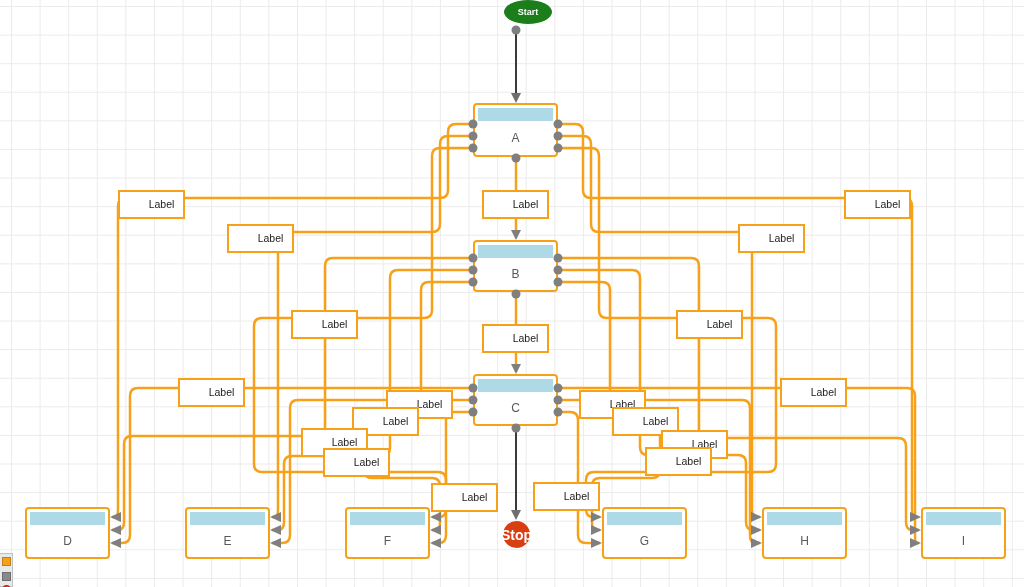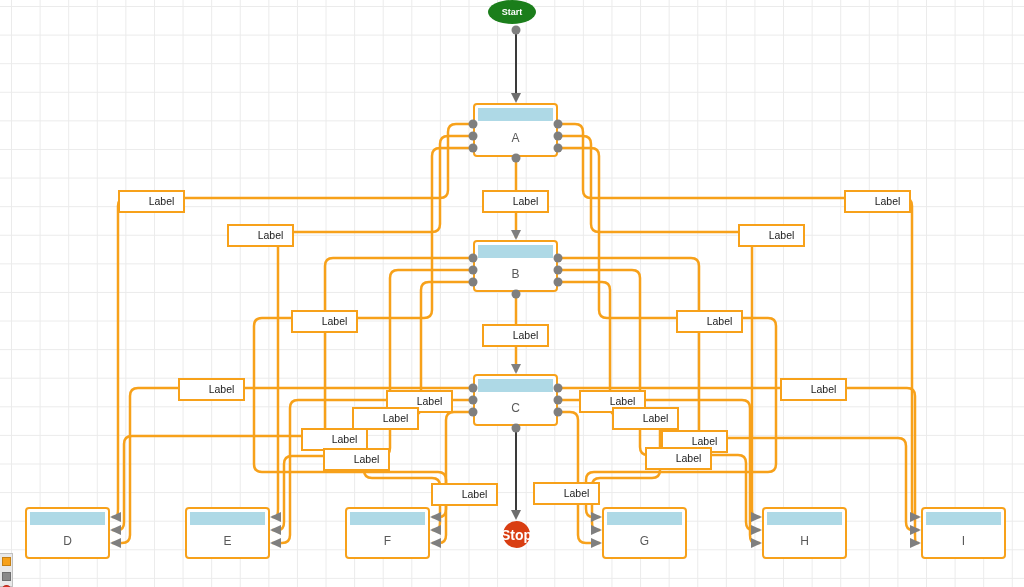--- a/index.html
+++ b/index.html
@@ -11,38 +11,38 @@
     background-size:28.6px 28.6px;
     background-position:11px 6px;
   }
   svg.layer{position:absolute;left:0;top:0;pointer-events:none;}
   #edges{z-index:1;}
   #overlay{z-index:4;}
   svg.layer path, svg.layer polygon, svg.layer circle, svg.layer line{pointer-events:auto;}
   path.edge{fill:none;stroke:#F7A11A;stroke-width:2.5;}
   path.edge-dark{fill:none;stroke:#3a3a3a;stroke-width:2;}
   .edge-label{
-    position:absolute;z-index:2;width:67px;height:23px;box-sizing:border-box;
+    position:absolute;z-index:2;width:67px;height:29px;box-sizing:border-box;
     background:#fff;border:2px solid #F7A11A;color:#222;font-size:10.5px;
     display:flex;align-items:center;justify-content:center;line-height:1;padding-left:20px;
   }
   .node{
     position:absolute;z-index:3;width:85px;height:52px;box-sizing:border-box;
     background:#fff;border:2.5px solid #F7A11A;border-radius:4px;
   }
   .node-header{position:absolute;left:3px;right:3px;top:3px;height:13px;background:#AED9E6;}
   .node-label{
     position:absolute;left:0;right:0;top:16px;bottom:0;display:flex;
     align-items:center;justify-content:center;font-size:12px;color:#595959;
   }
   .terminal{
     position:absolute;z-index:3;border-radius:50%;color:#fff;font-weight:bold;
     display:flex;align-items:center;justify-content:center;
   }
-  #start-node{left:488px;top:0;width:48px;height:24px;background:#1B7E1B;font-size:9px;}
+  #start-node{left:504px;top:0;width:48px;height:24px;background:#1B7E1B;font-size:9px;}
   #stop-node{left:503px;top:521px;width:27px;height:27px;background:#D93E12;font-size:14px;}
   #palette{
     position:absolute;z-index:5;left:0;top:553px;width:13px;height:34px;
     background:#e9e9e9;border:1px solid #c0c0c0;border-left:none;box-sizing:border-box;
   }
   .swatch{position:absolute;left:2px;width:9px;height:9px;box-sizing:border-box;border:1px solid rgba(0,0,0,0.2);}
   #swatch-orange{top:3px;background:#F7A11A;}
   #swatch-gray{top:18px;background:#8A8A8A;}
   #swatch-red{top:31px;background:#E03222;border-radius:50%;}
 </style>

